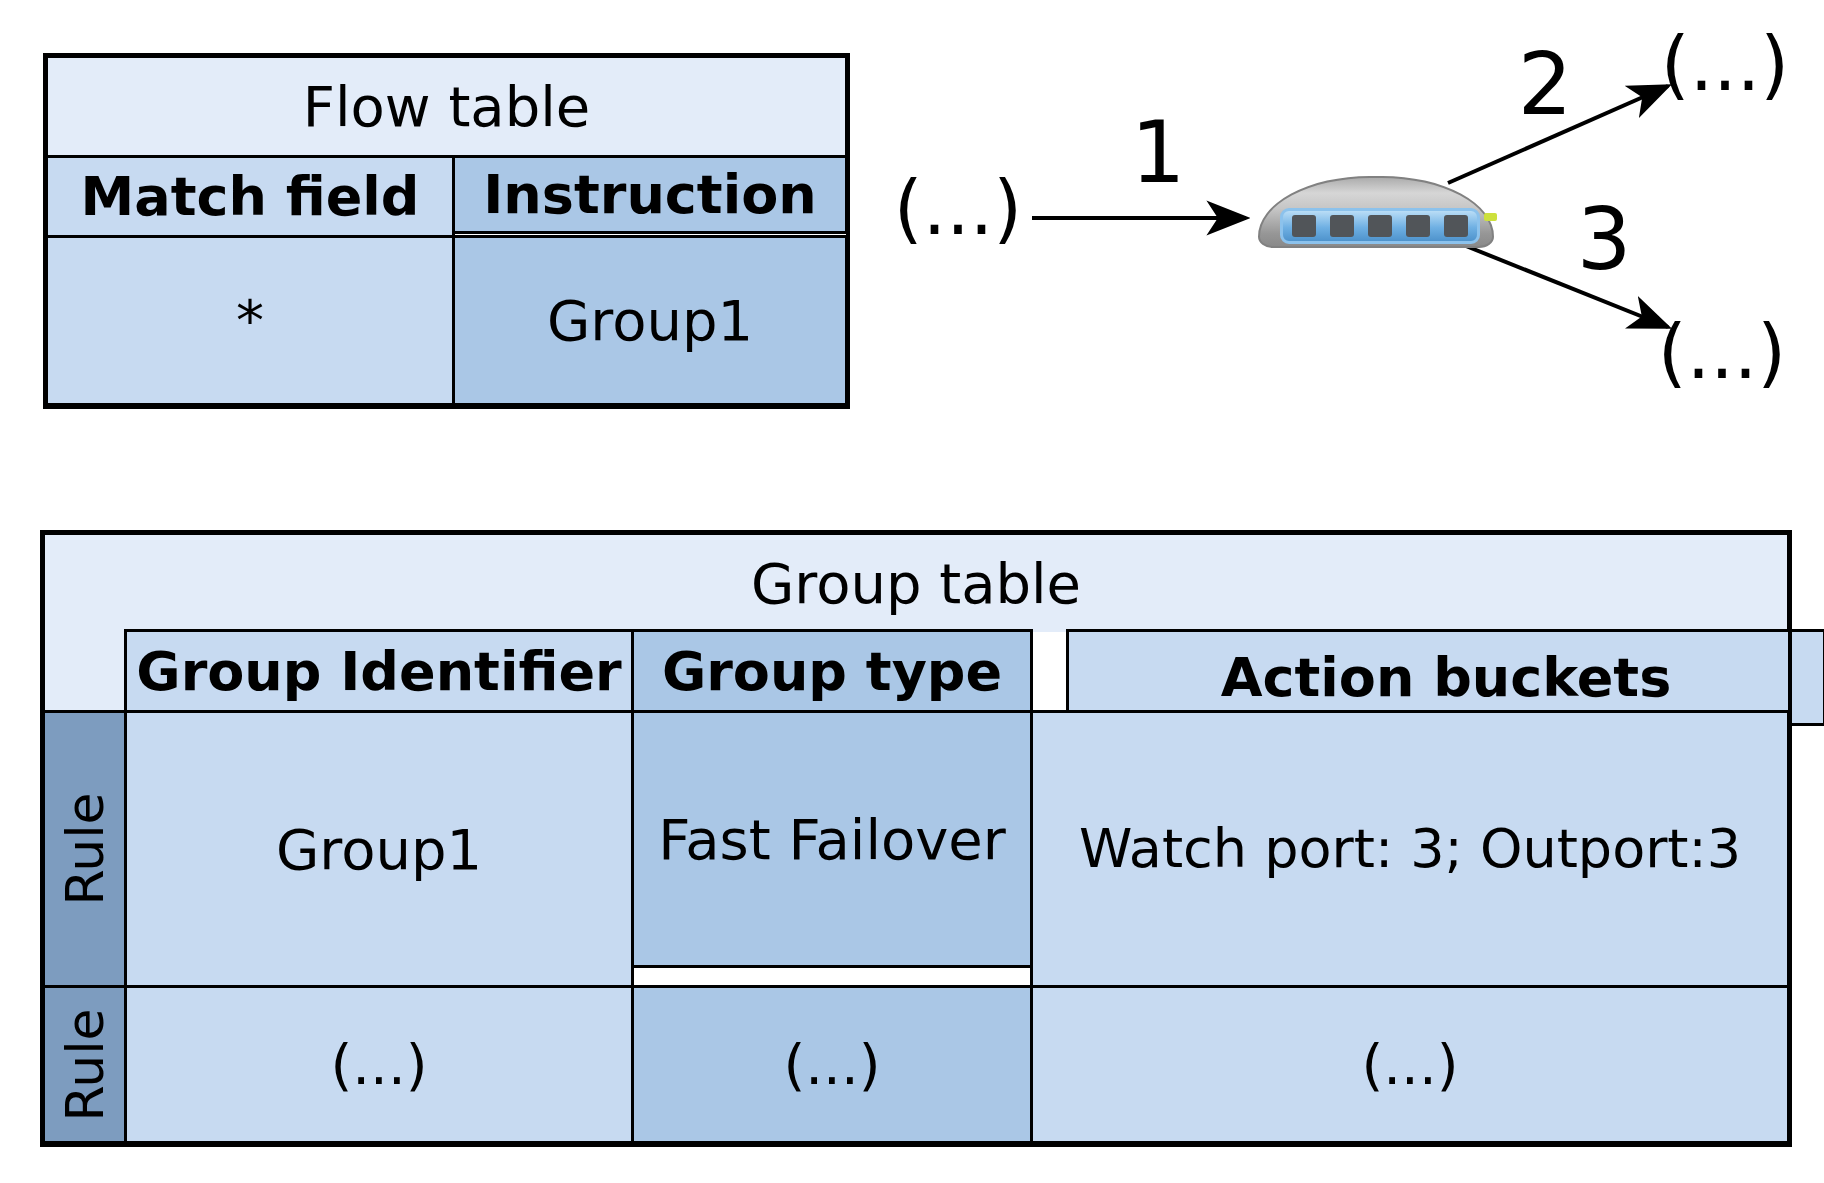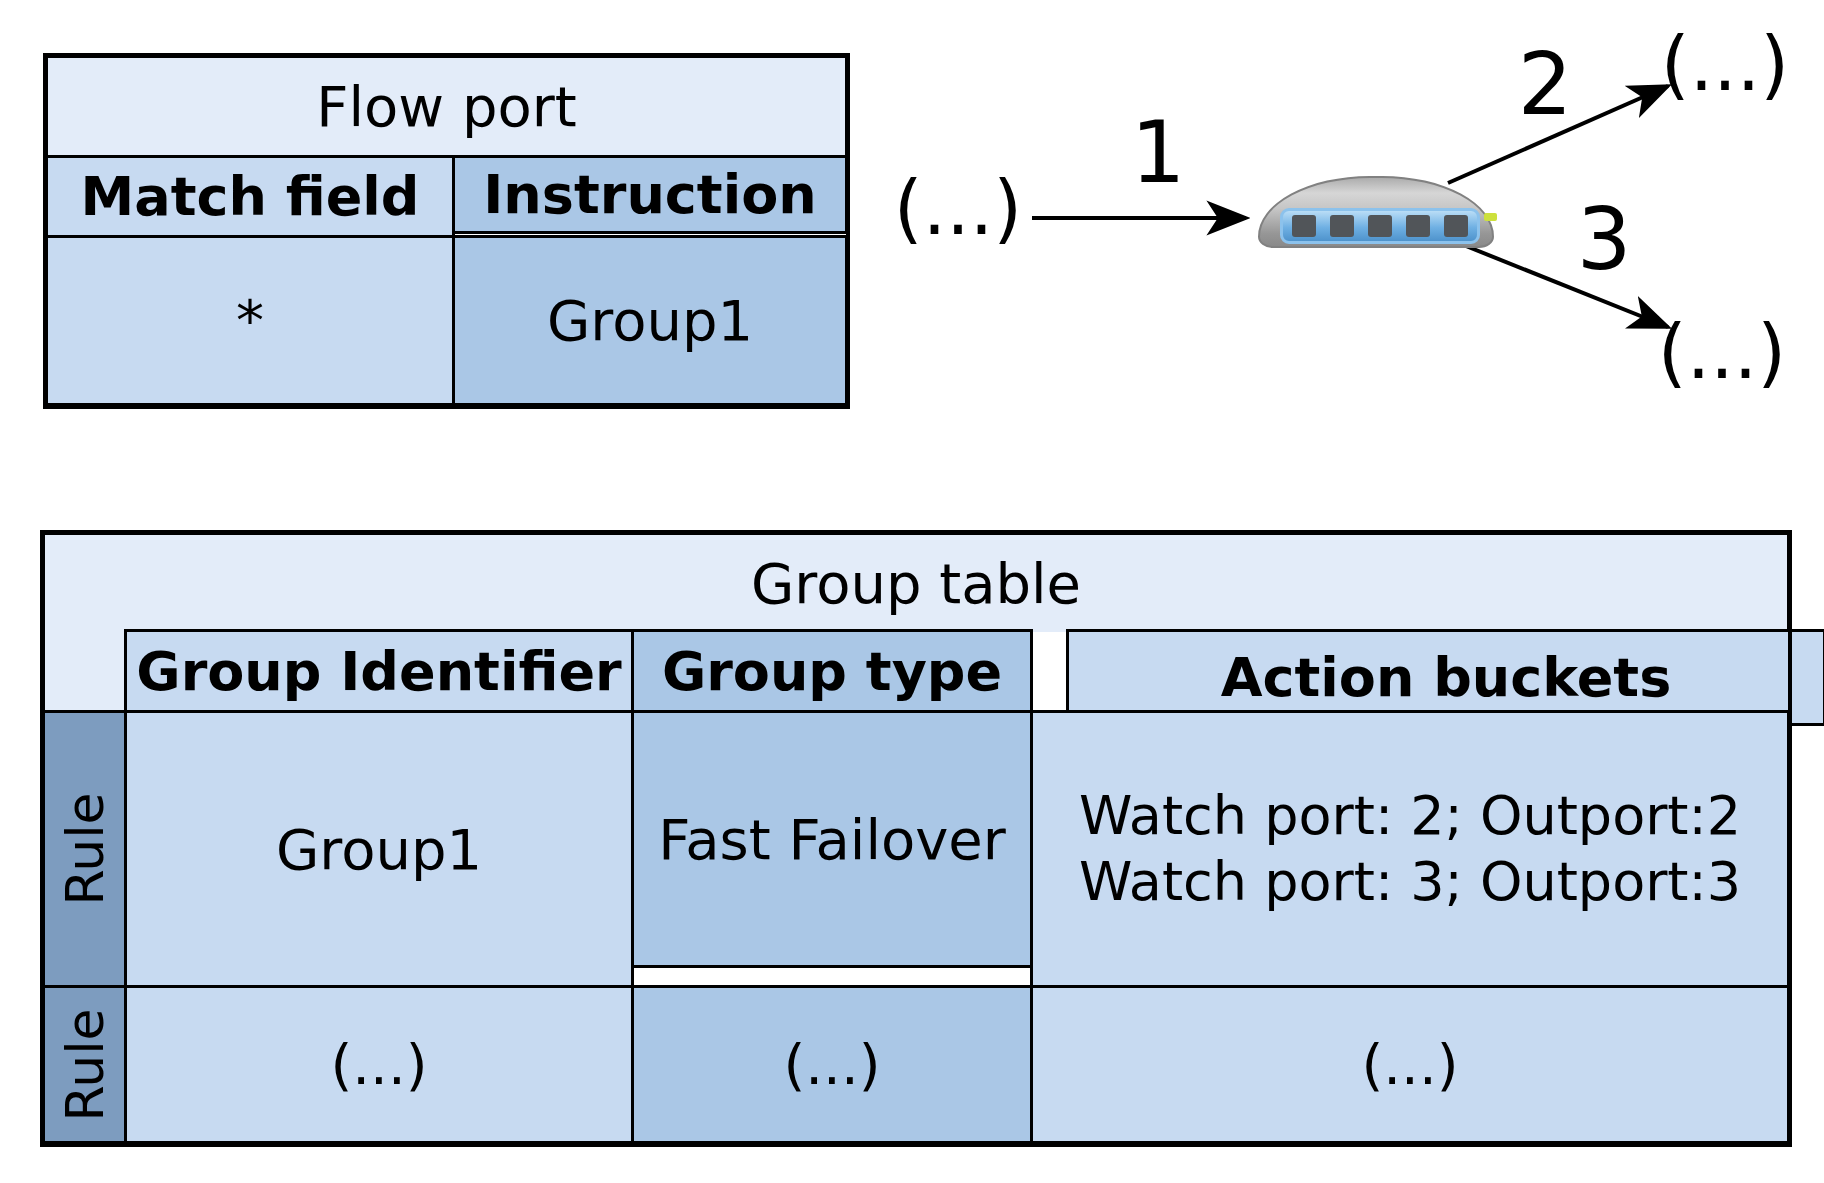--- a/index.html
+++ b/index.html
@@ -75,21 +75,21 @@
     position:absolute;left:1484px;top:213px;width:13px;height:8px;
     background:var(--switch-led);border-radius:2px;
   }
 </style>
 </head>
 <body>
 
 <div class="canvas">
 
   <div>
-    <div class="cell bg-title t-title" style="left:45px;top:55px;width:803px;height:103px;">Flow port</div>
+    <div class="cell bg-title t-title" style="left:45px;top:55px;width:803px;height:103px;">Flow table</div>
     <div class="cell bg-light t-head" style="left:45px;top:155px;width:410px;height:83px;">Match field</div>
     <div class="cell bg-medium t-head" style="left:452px;top:155px;width:396px;height:79px;">Instruction</div>
     <div class="cell bg-light t-cell" style="left:45px;top:235px;width:410px;height:171px;">*</div>
     <div class="cell bg-medium t-cell" style="left:452px;top:235px;width:396px;height:171px;">Group1</div>
     <div class="outline" style="left:43px;top:53px;width:807px;height:356px;"></div>
   </div>
 
   <div>
 
     <svg class="arrows" viewBox="860 0 964 500">
@@ -133,21 +133,20 @@
     <div class="cell bg-light t-head" style="left:124px;top:629px;width:510px;height:84px;">Group Identifier</div>
     <div class="cell bg-medium t-head" style="left:631px;top:629px;width:402px;height:84px;">Group type</div>
     <div class="cell bg-light t-head" style="left:1030px;top:629px;width:760px;height:97px;margin-left:36px;">Action buckets</div>
 
     <div class="cell bg-rule" style="left:42px;top:710px;width:85px;height:278px;">
       <span class="rule-label">Rule</span>
     </div>
     <div class="cell bg-light t-cell" style="left:124px;top:710px;width:510px;height:278px;">Group1</div>
     <div class="cell bg-medium t-cell" style="left:631px;top:710px;width:402px;height:258px;">Fast Failover</div>
     <div class="cell bg-light t-buckets" style="left:1030px;top:710px;width:760px;height:278px;flex-direction:column;">
-      <div>Watch port: 2; Outport:2</div>
       <div>Watch port: 3; Outport:3</div>
     </div>
 
     <div class="cell bg-rule" style="left:42px;top:985px;width:85px;height:159px;">
       <span class="rule-label">Rule</span>
     </div>
     <div class="cell bg-light t-cell" style="left:124px;top:985px;width:510px;height:159px;">(...)</div>
     <div class="cell bg-medium t-cell" style="left:631px;top:985px;width:402px;height:159px;">(...)</div>
     <div class="cell bg-light t-cell" style="left:1030px;top:985px;width:760px;height:159px;">(...)</div>
 

